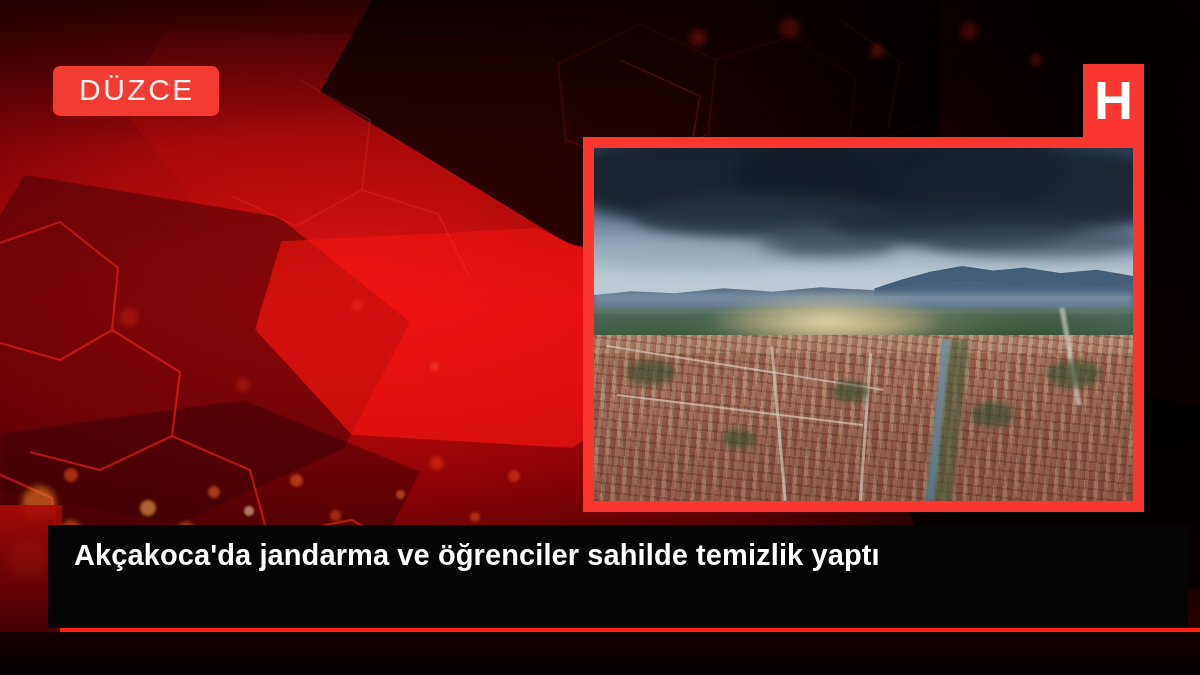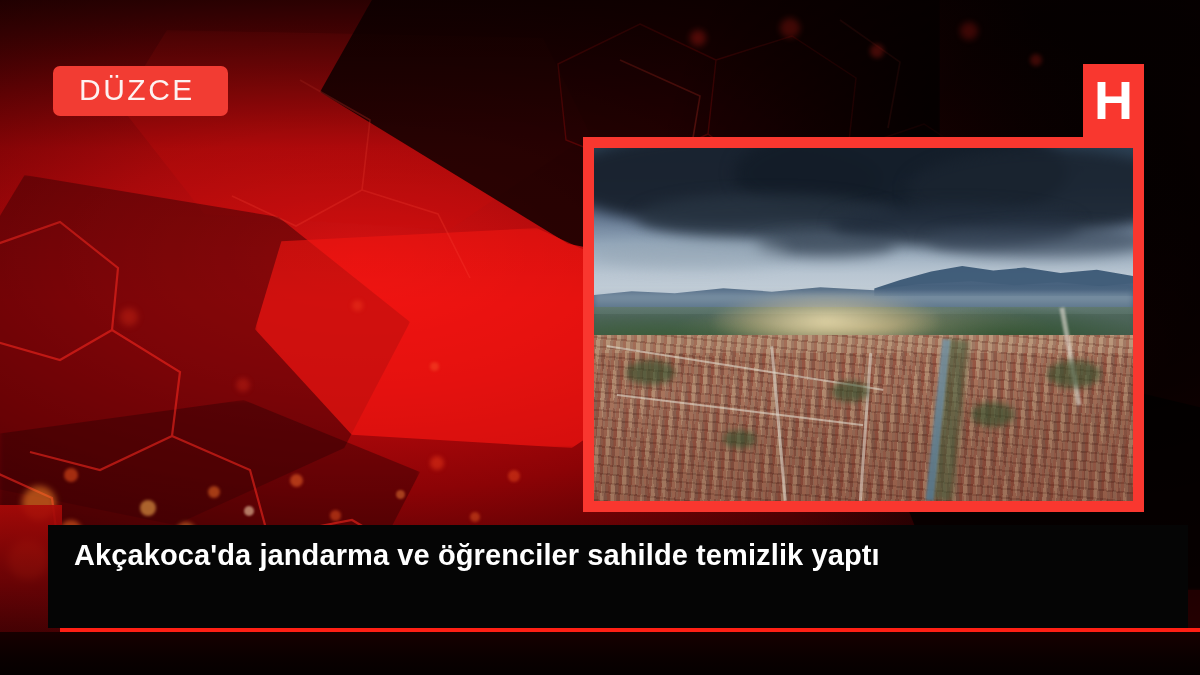--- a/index.html
+++ b/index.html
@@ -83,21 +83,21 @@
   
   .netlines{ position:absolute; inset:0; }
 
   
   .bokeh{ position:absolute; border-radius:50%; }
 
   
   .badge{
     position:absolute;
     left:53px; top:66px;
-    padding:9px 33px 11px 26px;
+    padding:9px 24px 11px 26px;
     border-radius:7px;
     background:#f23c33;
     color:#fdf2f1;
     font-size:30px;
     font-weight:400;
     letter-spacing:2.5px;
     line-height:1;
   }
 
   

